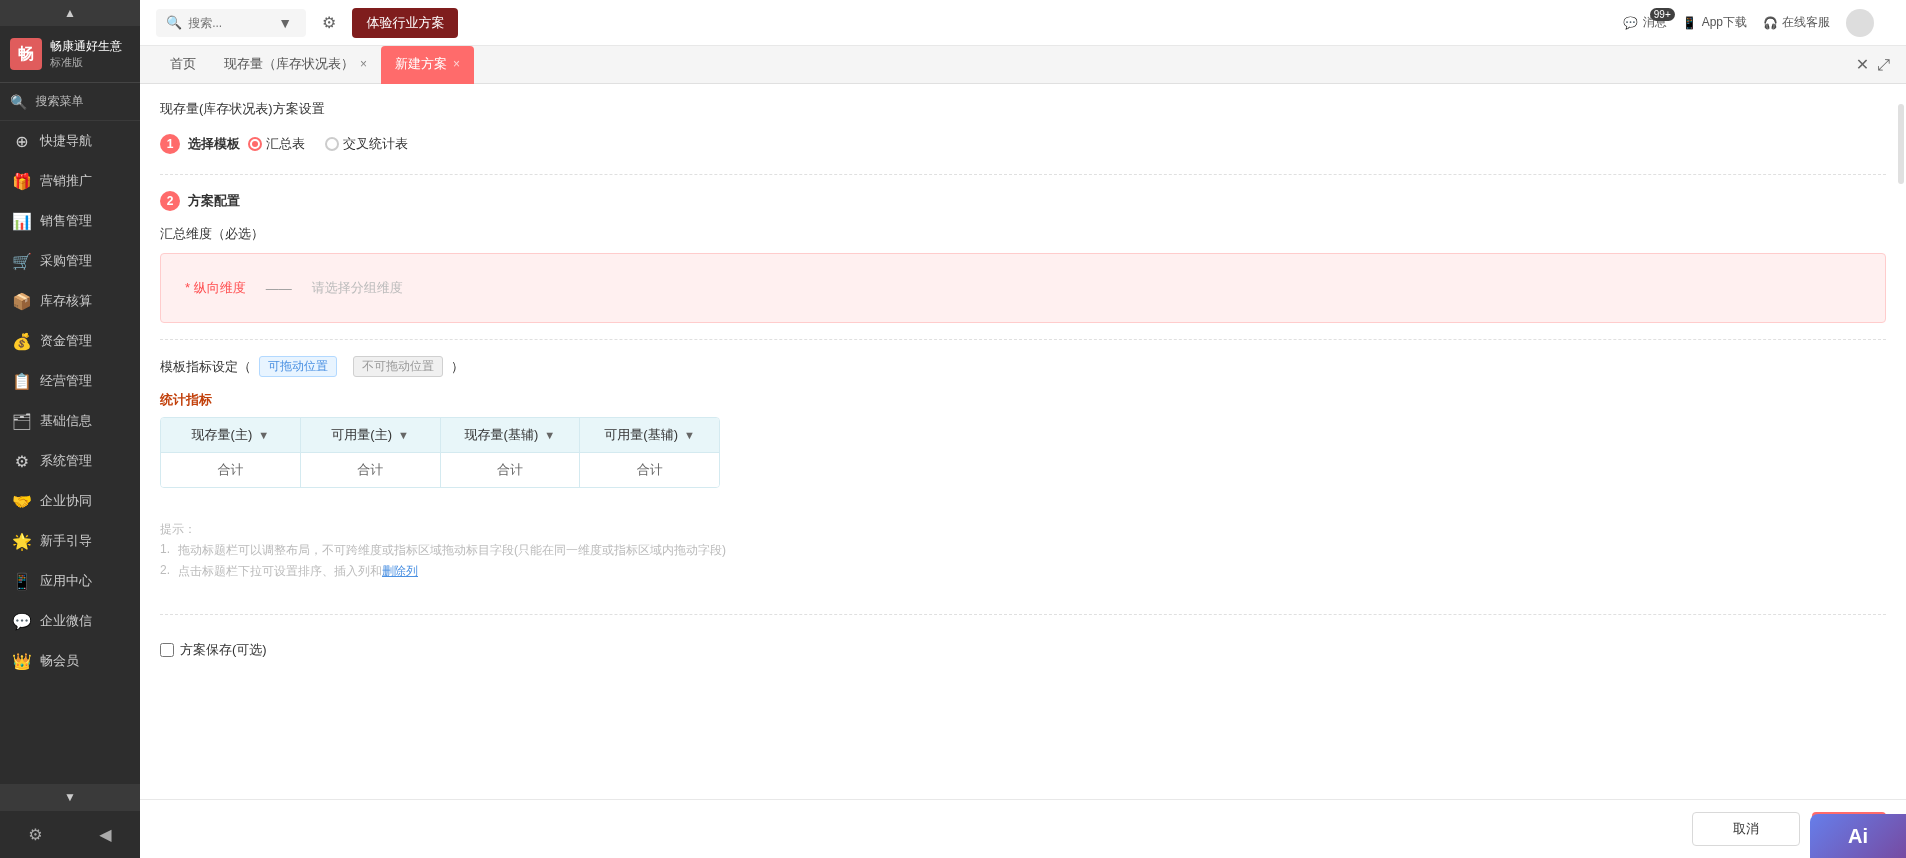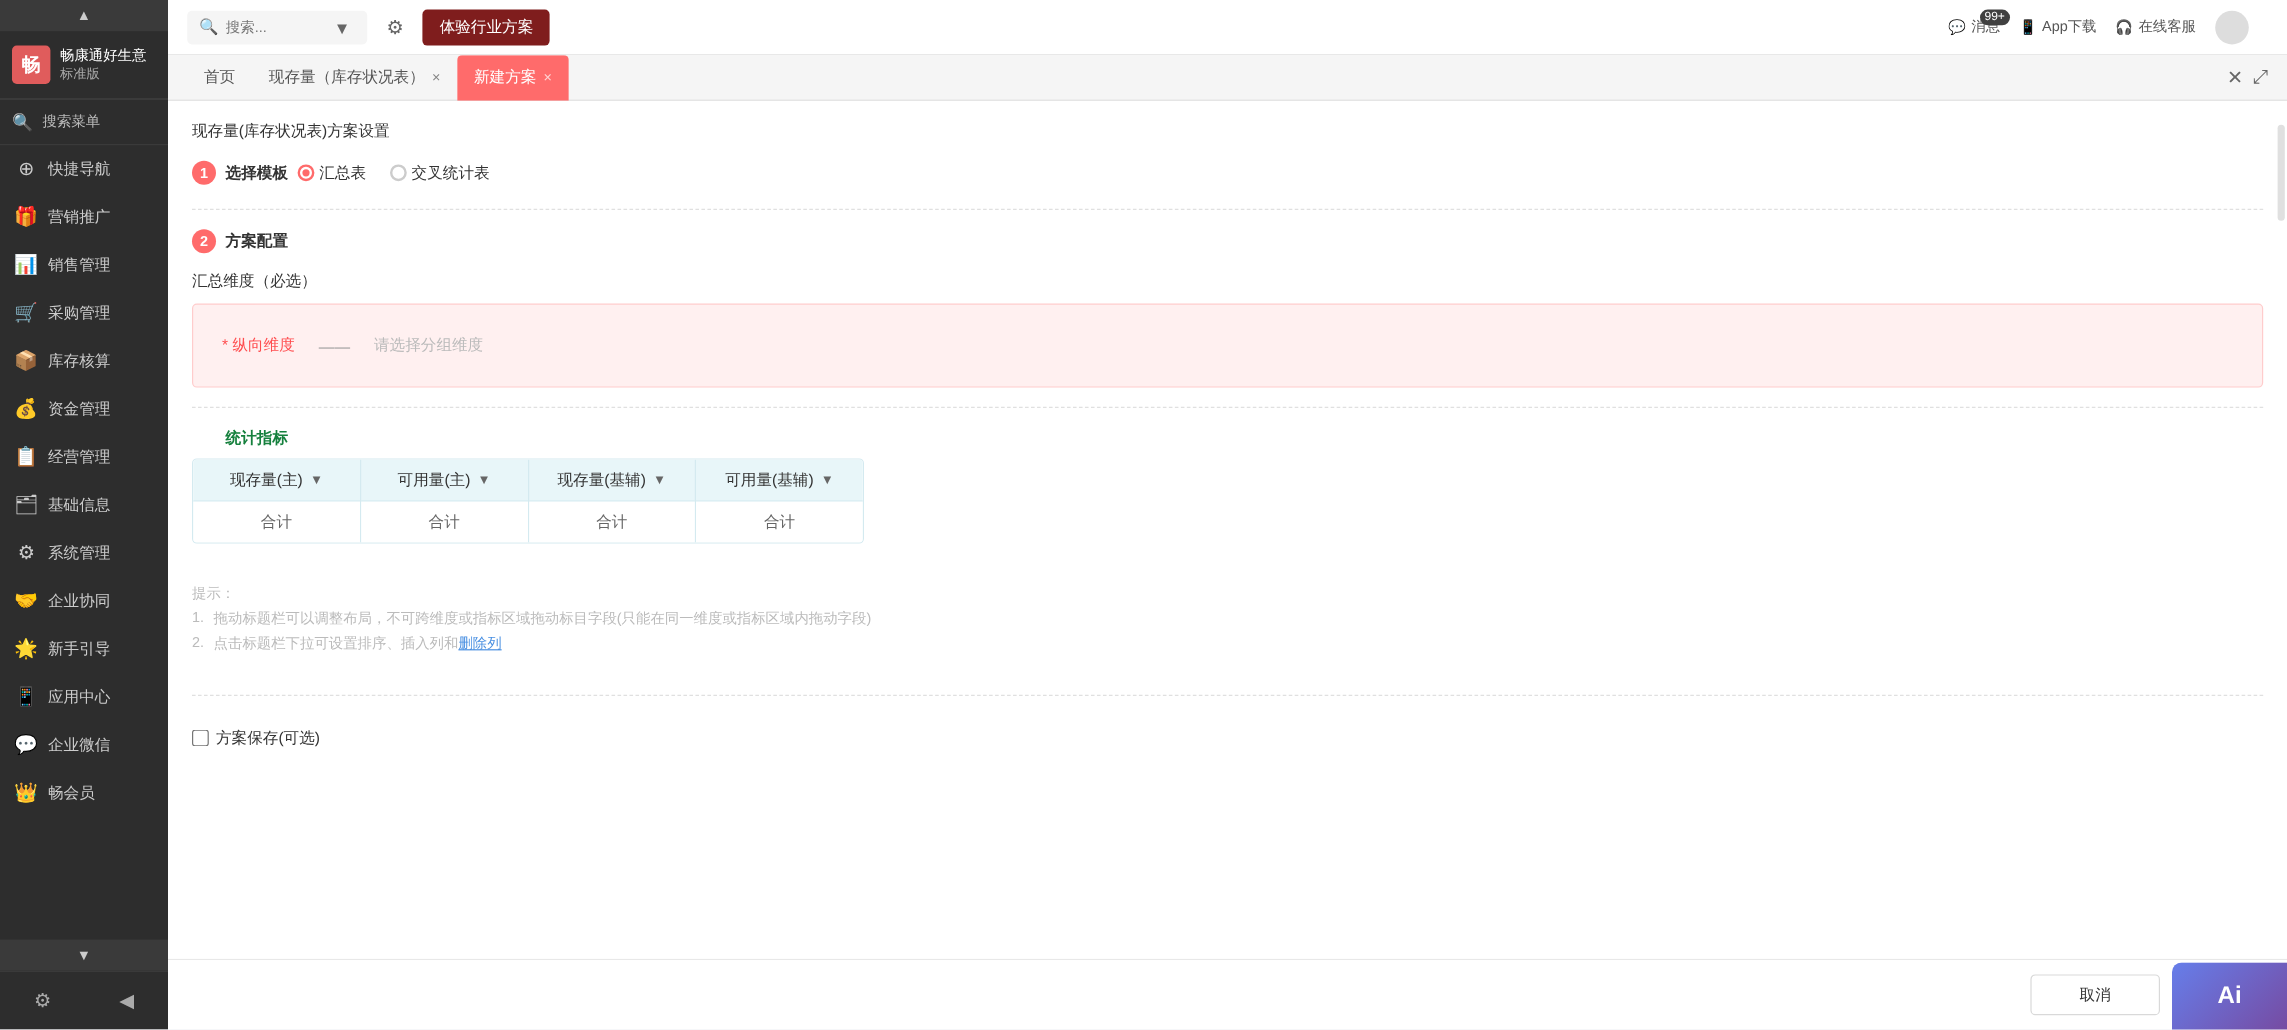--- a/index.html
+++ b/index.html
@@ -373,25 +373,24 @@
       color: #4a90e2;
     }
     .indicator-tag.disabled {
       background: #f0f0f0;
       border-color: #d0d0d0;
       color: #999;
     }
 
     
     .stats-section-title {
-      color: #15803d;
+      color: #c2410c;
       font-size: 13px;
       margin-bottom: 8px;
       font-weight: bold;
-      margin-left: 28px;
     }
     .stats-table {
       border: 1px solid #d4eaf0;
       border-radius: 4px;
       overflow: hidden;
       display: inline-block;
       min-width: 560px;
     }
     .stats-table-header {
       display: flex;
@@ -495,21 +494,21 @@
     
     .ai-badge {
       position: fixed;
       bottom: 0;
       right: 0;
       background: linear-gradient(135deg, #667eea, #764ba2);
       color: #fff;
       font-size: 20px;
       font-weight: bold;
       width: 96px;
-      height: 56px;
+      height: 44px;
       display: flex;
       align-items: center;
       justify-content: center;
       border-radius: 8px 0 0 0;
       cursor: pointer;
     }
 
     
     .panel-scroll-indicator {
       position: absolute;
@@ -690,20 +689,27 @@
             <span class="dim-field-label">
               <span style="color:#ff4d4f;">* 纵向维度</span>
             </span>
             <span class="dim-arrow">——</span>
             <span class="dim-placeholder">请选择分组维度</span>
           </div>
 
           <hr class="section-divider">
 
           
+          <div class="indicator-label">
+            <span>模板指标设定（</span>
+            <span class="indicator-tag">可拖动位置</span>
+            <span style="color:#999;"> </span>
+            <span class="indicator-tag disabled">不可拖动位置</span>
+            <span>）</span>
+          </div>
 
           
           <div class="stats-section-title">统计指标</div>
           <div class="stats-table">
             <div class="stats-table-header">
               <div class="stats-col">
                 <div class="stats-col-header">
                   <span>现存量(主)</span>
                   <span class="dropdown-arrow">▼</span>
                 </div>

